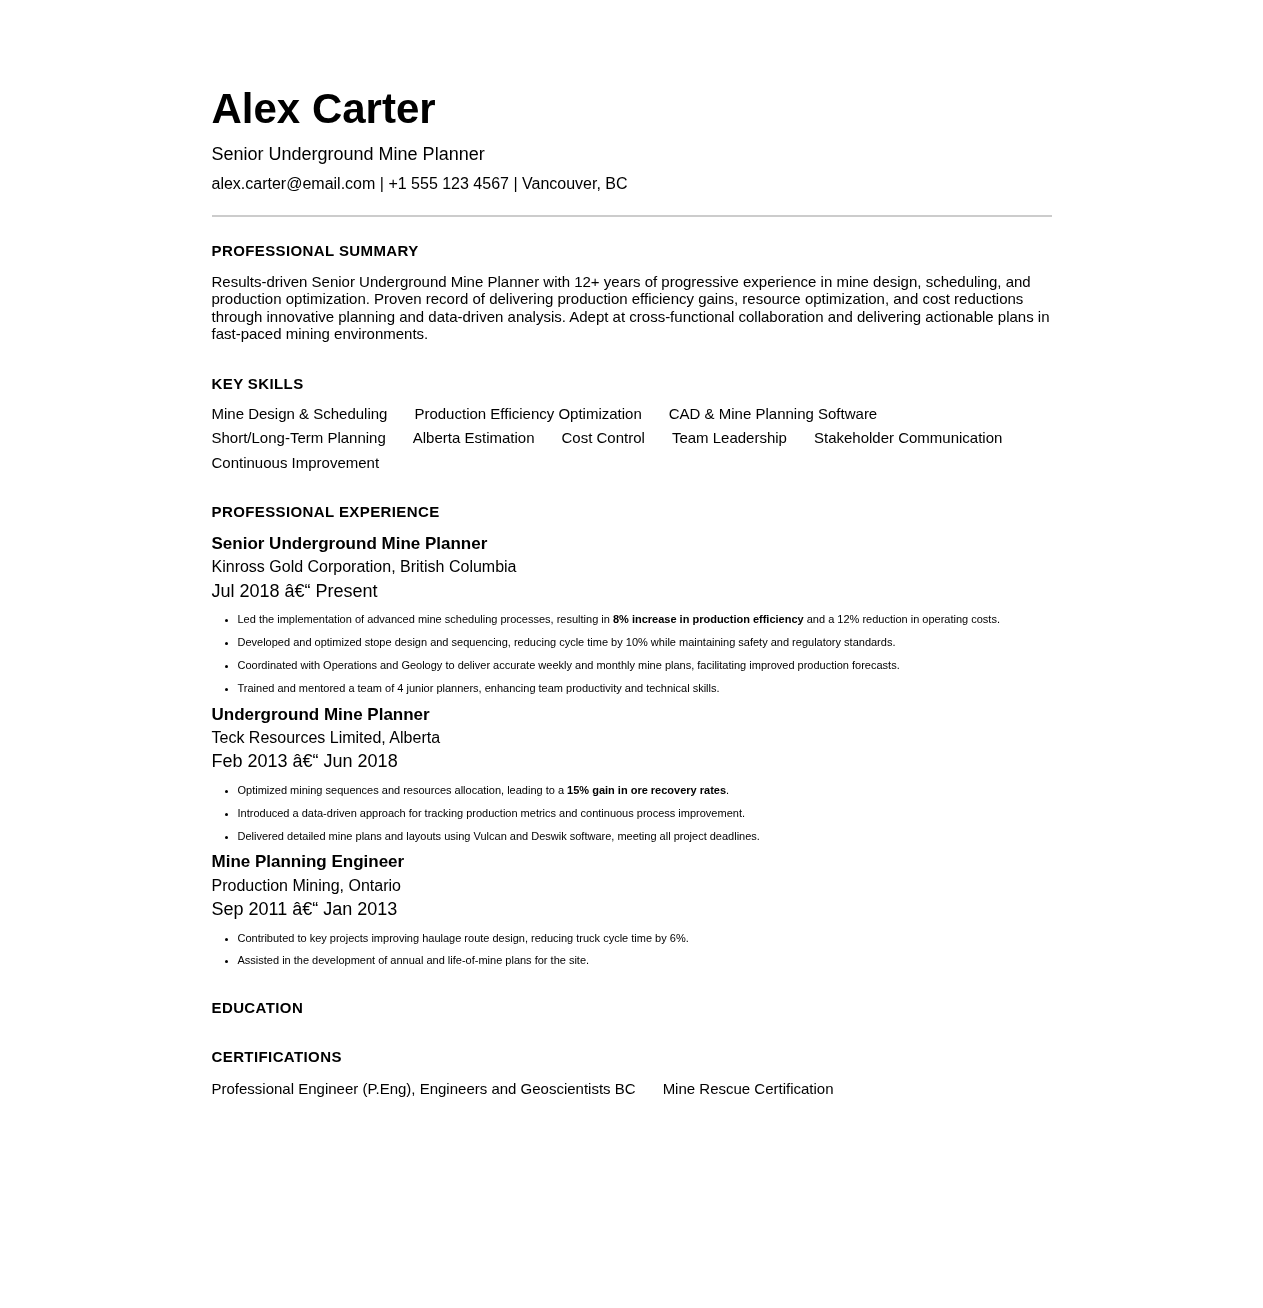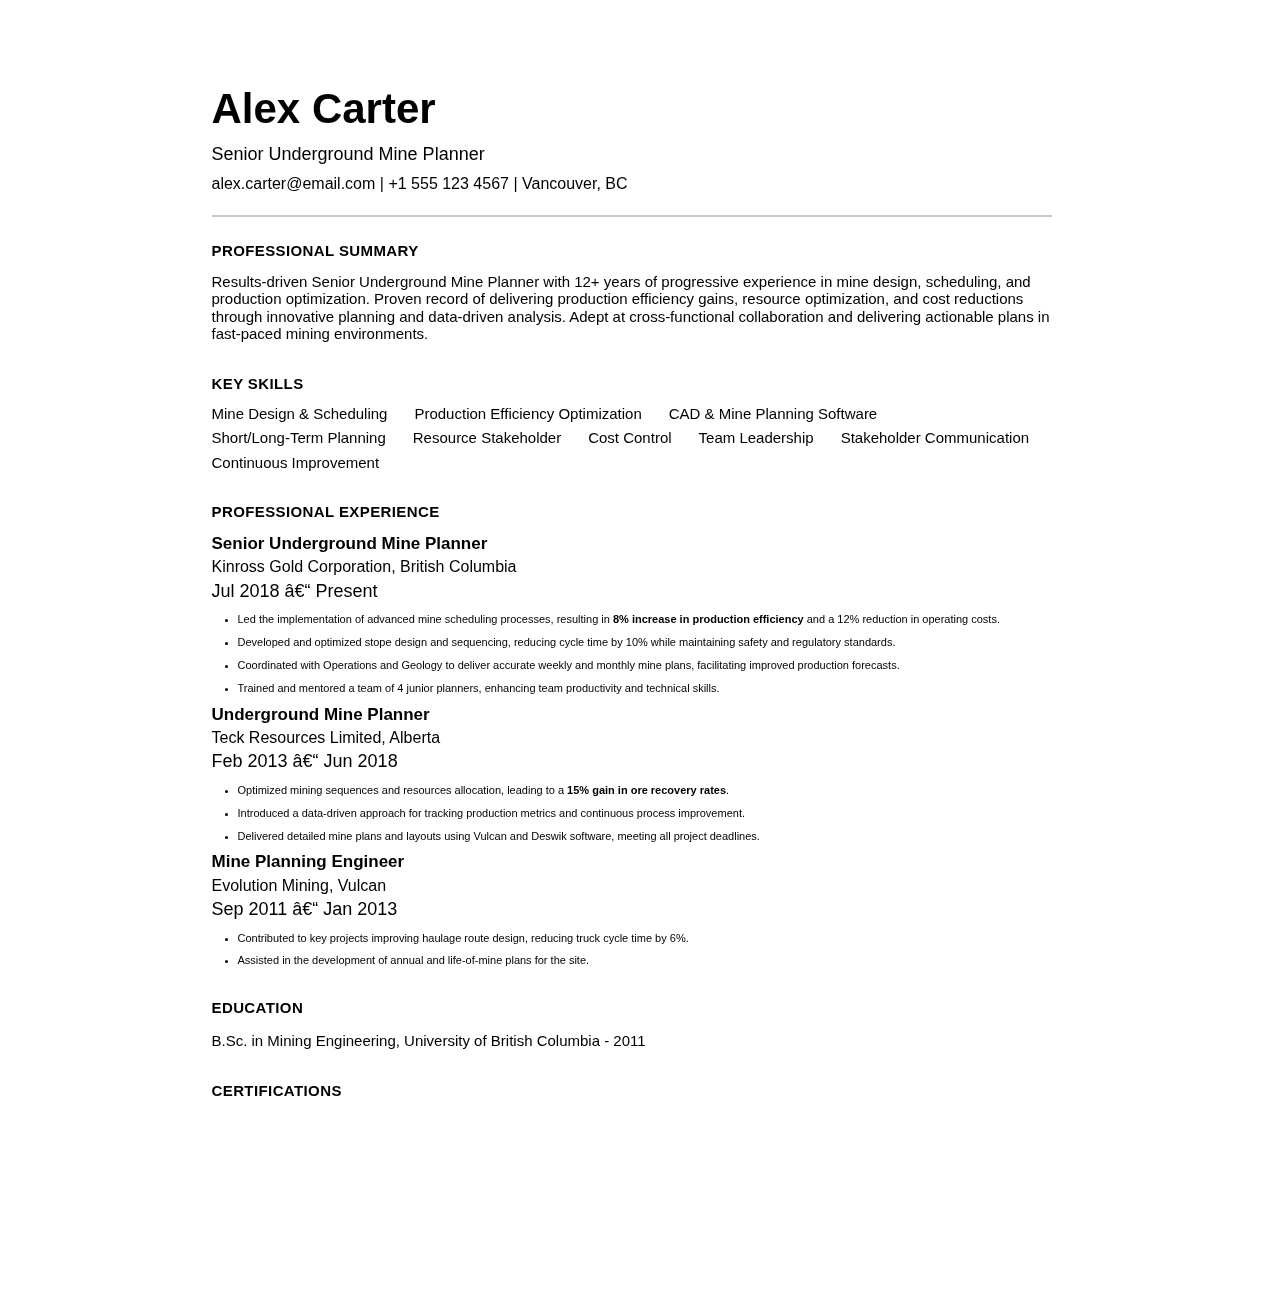--- a/index.html
+++ b/index.html
@@ -106,21 +106,21 @@
     <p class="body-text">Results-driven Senior Underground Mine Planner with 12+ years of progressive experience in mine design, scheduling, and production optimization. Proven record of delivering production efficiency gains, resource optimization, and cost reductions through innovative planning and data-driven analysis. Adept at cross-functional collaboration and delivering actionable plans in fast-paced mining environments.</p>
   </section>
 
   <section class="skills">
     <h2 class="section-heading">KEY SKILLS</h2>
     <div class="inline-list" id="skills-list">
         <span>Mine Design &amp; Scheduling</span>
         <span>Production Efficiency Optimization</span>
         <span>CAD &amp; Mine Planning Software</span>
         <span>Short/Long-Term Planning</span>
-        <span>Resource Stakeholder</span>
+        <span>Alberta Estimation</span>
         <span>Cost Control</span>
         <span>Team Leadership</span>
         <span>Stakeholder Communication</span>
         <span>Continuous Improvement</span>
       </div>
   </section>
 
   <section class="experience">
     <h2 class="section-heading">PROFESSIONAL EXPERIENCE</h2>
     <div id="jobs-list">
@@ -140,32 +140,35 @@
           <div class="company">Teck Resources Limited, Alberta</div>
           <div class="dates">Feb 2013 â€“ Jun 2018</div>
           <ul class="bullet-list">
             <li><span>Optimized mining sequences and resources allocation, leading to a </span><strong>15% gain in ore recovery rates</strong><span>.</span></li>
             <li><span>Introduced a data-driven approach for tracking production metrics and continuous process improvement.</span></li>
             <li><span>Delivered detailed mine plans and layouts using Vulcan and Deswik software, meeting all project deadlines.</span></li>
           </ul>
         </div>
         <div class="job">
           <h3 class="job-title">Mine Planning Engineer</h3>
-          <div class="company">Evolution Mining, Vulcan</div>
+          <div class="company">Production Mining, Ontario</div>
           <div class="dates">Sep 2011 â€“ Jan 2013</div>
           <ul class="bullet-list">
             <li><span>Contributed to key projects improving haulage route design, reducing truck cycle time by 6%.</span></li>
             <li><span>Assisted in the development of annual and life-of-mine plans for the site.</span></li>
           </ul>
         </div>
       </div>
   </section>
 
   <section class="education">
     <h2 class="section-heading">EDUCATION</h2>
-    <p class="body-text">B.Sc. in Mining Engineering, University of British Columbia - 2011</p>
   </section>
 
   <section class="certifications">
     <h2 class="section-heading">CERTIFICATIONS</h2>
+    <div class="inline-list" id="certifications-list">
+        <span>Professional Engineer (P.Eng), Engineers and Geoscientists BC</span>
+        <span>Mine Rescue Certification</span>
+      </div>
   </section>
 
 </div>
 
 </body></html>

